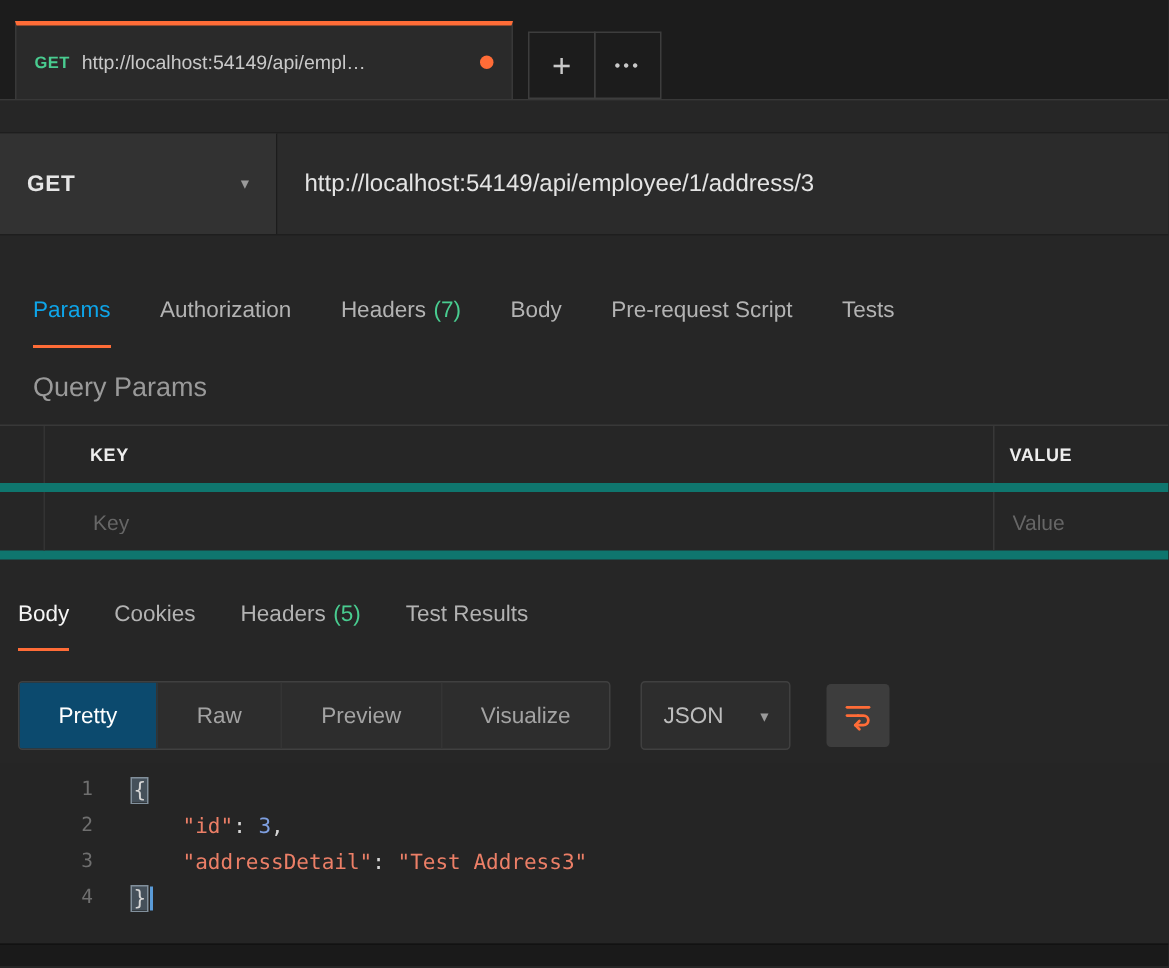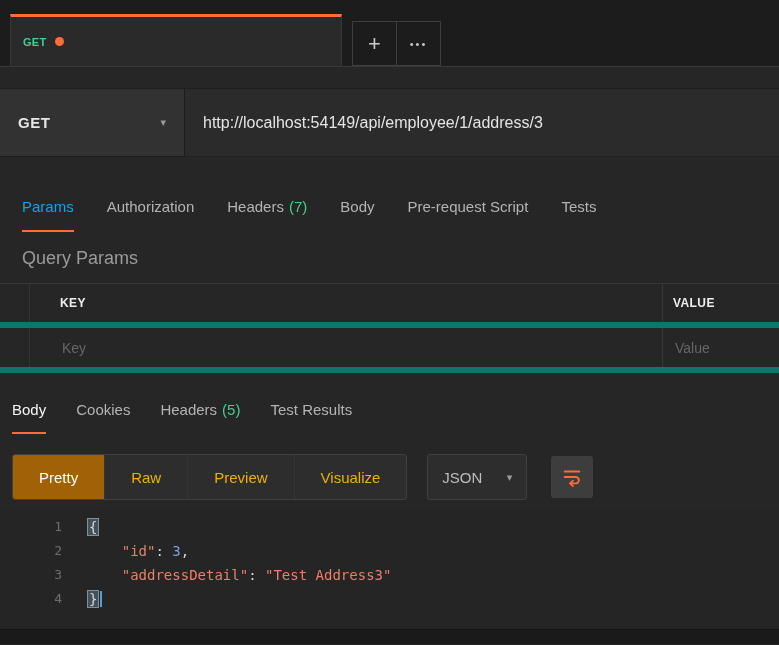--- a/index.html
+++ b/index.html
@@ -47,23 +47,23 @@
   .th { color:#ededed; font-size:12px; font-weight:bold; letter-spacing:.4px; }
   input.cell-input { width:100%; background:transparent; border:0; outline:0; color:#dddddd; font-size:14px; font-family:"Liberation Sans",sans-serif; }
   input.cell-input::placeholder { color:#666666; }
 
   
   .resp-tabs { margin-top:13px; height:48px; display:flex; padding-left:12px; gap:30px; flex:none; }
 
   
   .view-bar { margin:20px 0 0 12px; height:46px; display:flex; align-items:center; flex:none; }
   .segmented { display:flex; height:46px; border:1px solid #404040; border-radius:3px; background:#2d2d2d; overflow:hidden; }
-  .seg { padding:0 26px; display:flex; align-items:center; color:#eab308; font-size:15px; border-right:1px solid #343434; cursor:pointer; }
+  .seg { padding:0 26px; display:flex; align-items:center; color:#a3a3a3; font-size:15px; border-right:1px solid #343434; cursor:pointer; }
   .seg:last-child { border-right:0; }
-  .seg.active { background:#a16207; color:#ffffff; }
+  .seg.active { background:#0c4a6e; color:#ffffff; }
   .lang-select { margin-left:20px; width:100px; height:46px; border:1px solid #404040; border-radius:3px; background:#2d2d2d;
                  display:flex; align-items:center; justify-content:space-between; padding:11px 14px; color:#bdbdbd; font-size:15px; cursor:pointer; }
   .wrap-btn { margin-left:24px; width:42px; height:42px; background:#3d3d3d; border:0; border-radius:3px;
               display:flex; align-items:center; justify-content:center; cursor:pointer; padding:0; }
 
   
   .editor { flex:1; margin-top:9px; background:#252525; padding-top:6px; overflow:hidden;
             font-family:"DejaVu Sans Mono",monospace; font-size:14px; }
   .line { display:flex; line-height:24px; white-space:pre; }
   .ln { width:88px; padding-right:26px; text-align:right; color:#6f6f6f; font-size:13px; flex:none; }
@@ -77,20 +77,21 @@
   .status-bar { height:15px; background:#1a1a1a; border-top:1px solid #121212; flex:none; }
 </style>
 </head>
 <body>
 
 <div class="app">
 
   <div class="tab-strip">
     <div class="tab">
       <span class="tab-method">GET</span>
+      <span class="tab-title">http://localhost:54149/api/empl…</span>
       <span class="dot"></span>
     </div>
     <button class="tab-btn plus">+</button>
     <button class="tab-btn more">•••</button>
   </div>
 
   <div class="url-row">
     <div class="method-select">
       <span class="method-label">GET</span>
       <span class="chev">▾</span>

